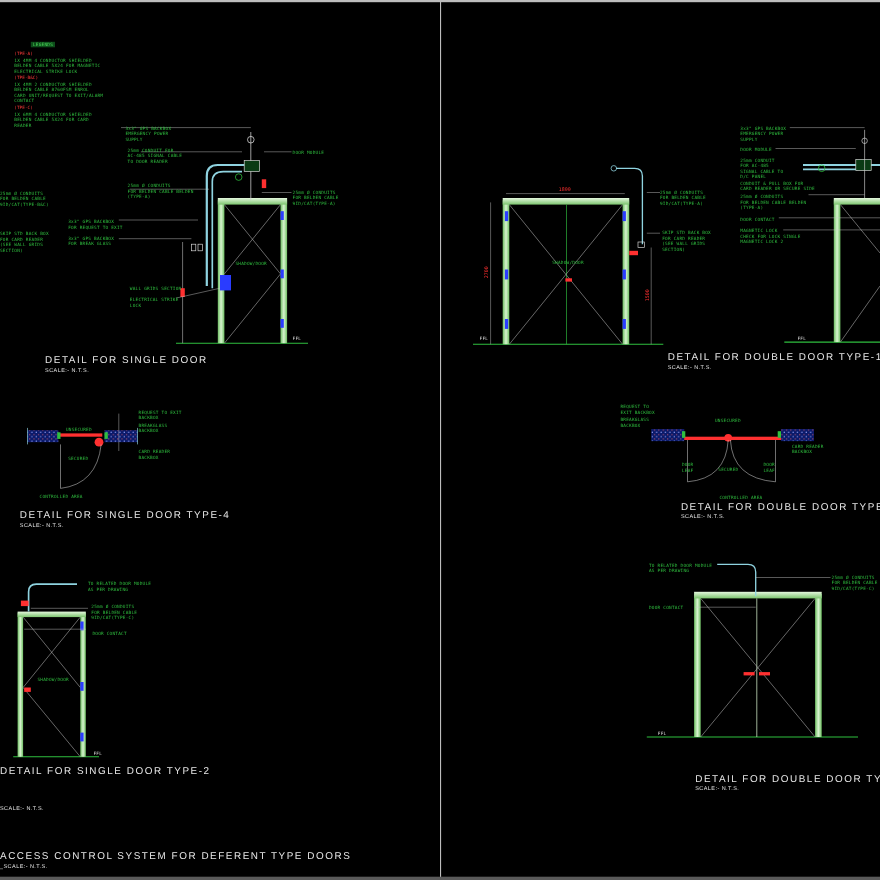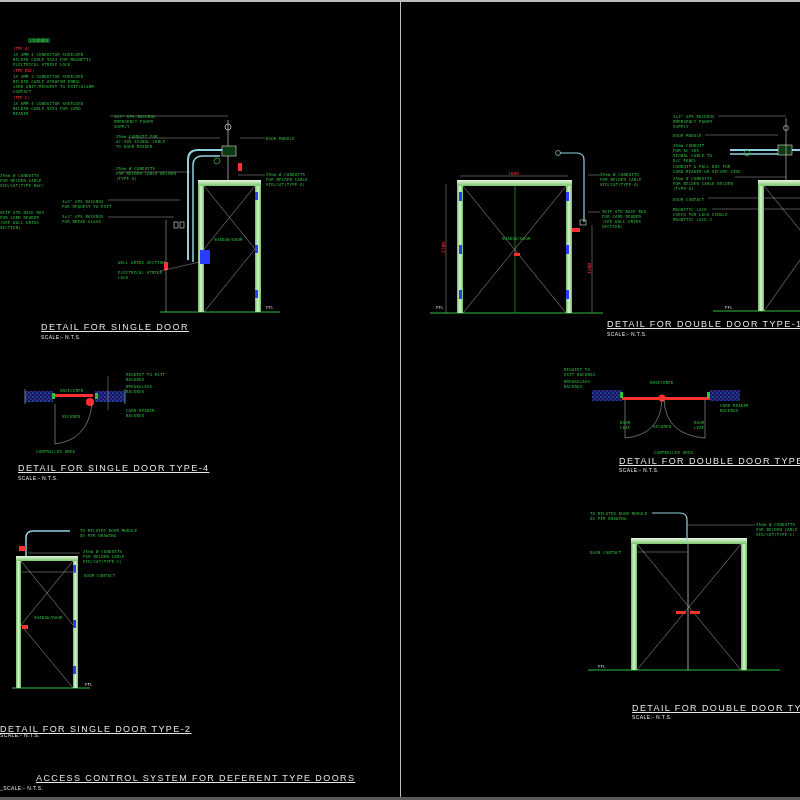--- a/index.html
+++ b/index.html
@@ -1,18 +1,18 @@
 <!DOCTYPE html>
 <html><head>
 <meta charset="utf-8">
 <style>
   html, body { margin:0; padding:0; background:#000; }
   body { width:800px; height:800px; position:relative; overflow:hidden; font-family:"DejaVu Sans Mono", monospace; }
   #canvas { position:absolute; left:0; top:0; width:800px; height:800px; }
-  .ttl { position:absolute; color:#e6e6e6; font-family:"Liberation Sans", sans-serif; font-size:9px; letter-spacing:1.4px; text-decoration:underline; white-space:nowrap; }
+  .ttl { position:absolute; color:#e6e6e6; font-family:"Liberation Sans", sans-serif; font-size:9px; letter-spacing:1.4px; white-space:nowrap; }
   .scl { position:absolute; color:#e6e6e6; font-family:"Liberation Sans", sans-serif; font-size:5px; letter-spacing:0.4px; white-space:nowrap; }
   .note { position:absolute; color:#2fbf3f; font-size:4px; line-height:5px; white-space:pre; letter-spacing:0.2px; }
   .rednote { position:absolute; color:#ff3a3a; font-size:4px; line-height:5px; white-space:pre; }
   .dim { position:absolute; color:#ff3030; font-size:4.5px; white-space:nowrap; }
   .topbar { position:absolute; left:0; top:0; width:800px; height:2px; background:#bdbdbd; }
   .botbar { position:absolute; left:0; bottom:0; width:800px; height:3px; background:#5a5a5a; }
   .divider { position:absolute; left:400px; top:0; width:1px; height:800px; background:#bdbdbd; }
 </style>
 </head>
 <body>
@@ -240,24 +240,24 @@
 <div class="scl" style="left:18px;top:475px;">SCALE:- N.T.S.</div>
 
 <div class="note" style="left:80px;top:528px;">TO RELATED DOOR MODULE
 AS PER DRAWING</div>
 <div class="note" style="left:83px;top:549px;">25mm Ø CONDUITS
 FOR BELDEN CABLE
 9ID/CAT(TYPE-C)</div>
 <div class="note" style="left:84px;top:573px;">DOOR CONTACT</div>
 <div class="note" style="left:34px;top:615px;">SHADOW/DOOR</div>
 <div class="note" style="left:85px;top:682px;color:#ddd;">FFL</div>
-<div class="ttl" style="left:0px;top:724px;text-align:right;">DETAIL FOR SINGLE DOOR TYPE-2</div>
+<div class="ttl" style="left:0px;top:696px;text-align:right;">DETAIL FOR SINGLE DOOR TYPE-2</div>
 <div class="scl" style="left:0px;top:732px;">SCALE:- N.T.S.</div>
 
-<div class="ttl" style="left:0px;top:773px;margin-left:36px;">ACCESS CONTROL SYSTEM FOR DEFERENT TYPE DOORS</div>
+<div class="ttl" style="left:0px;top:773px;">ACCESS CONTROL SYSTEM FOR DEFERENT TYPE DOORS</div>
 <div class="scl" style="left:0px;top:785px;">_SCALE:- N.T.S.</div>
 
 <div class="dim" style="left:508px;top:171px;">1800</div>
 <div class="dim" style="left:438px;top:245px;transform:rotate(-90deg);">2700</div>
 <div class="dim" style="left:584px;top:266px;transform:rotate(-90deg);">1500</div>
 <div class="note" style="left:436px;top:305px;color:#ddd;">FFL</div>
 <div class="note" style="left:600px;top:172px;">25mm Ø CONDUITS
 FOR BELDEN CABLE
 9ID/CAT(TYPE-A)</div>
 <div class="note" style="left:602px;top:209px;">SKIP STD BACK BOX

